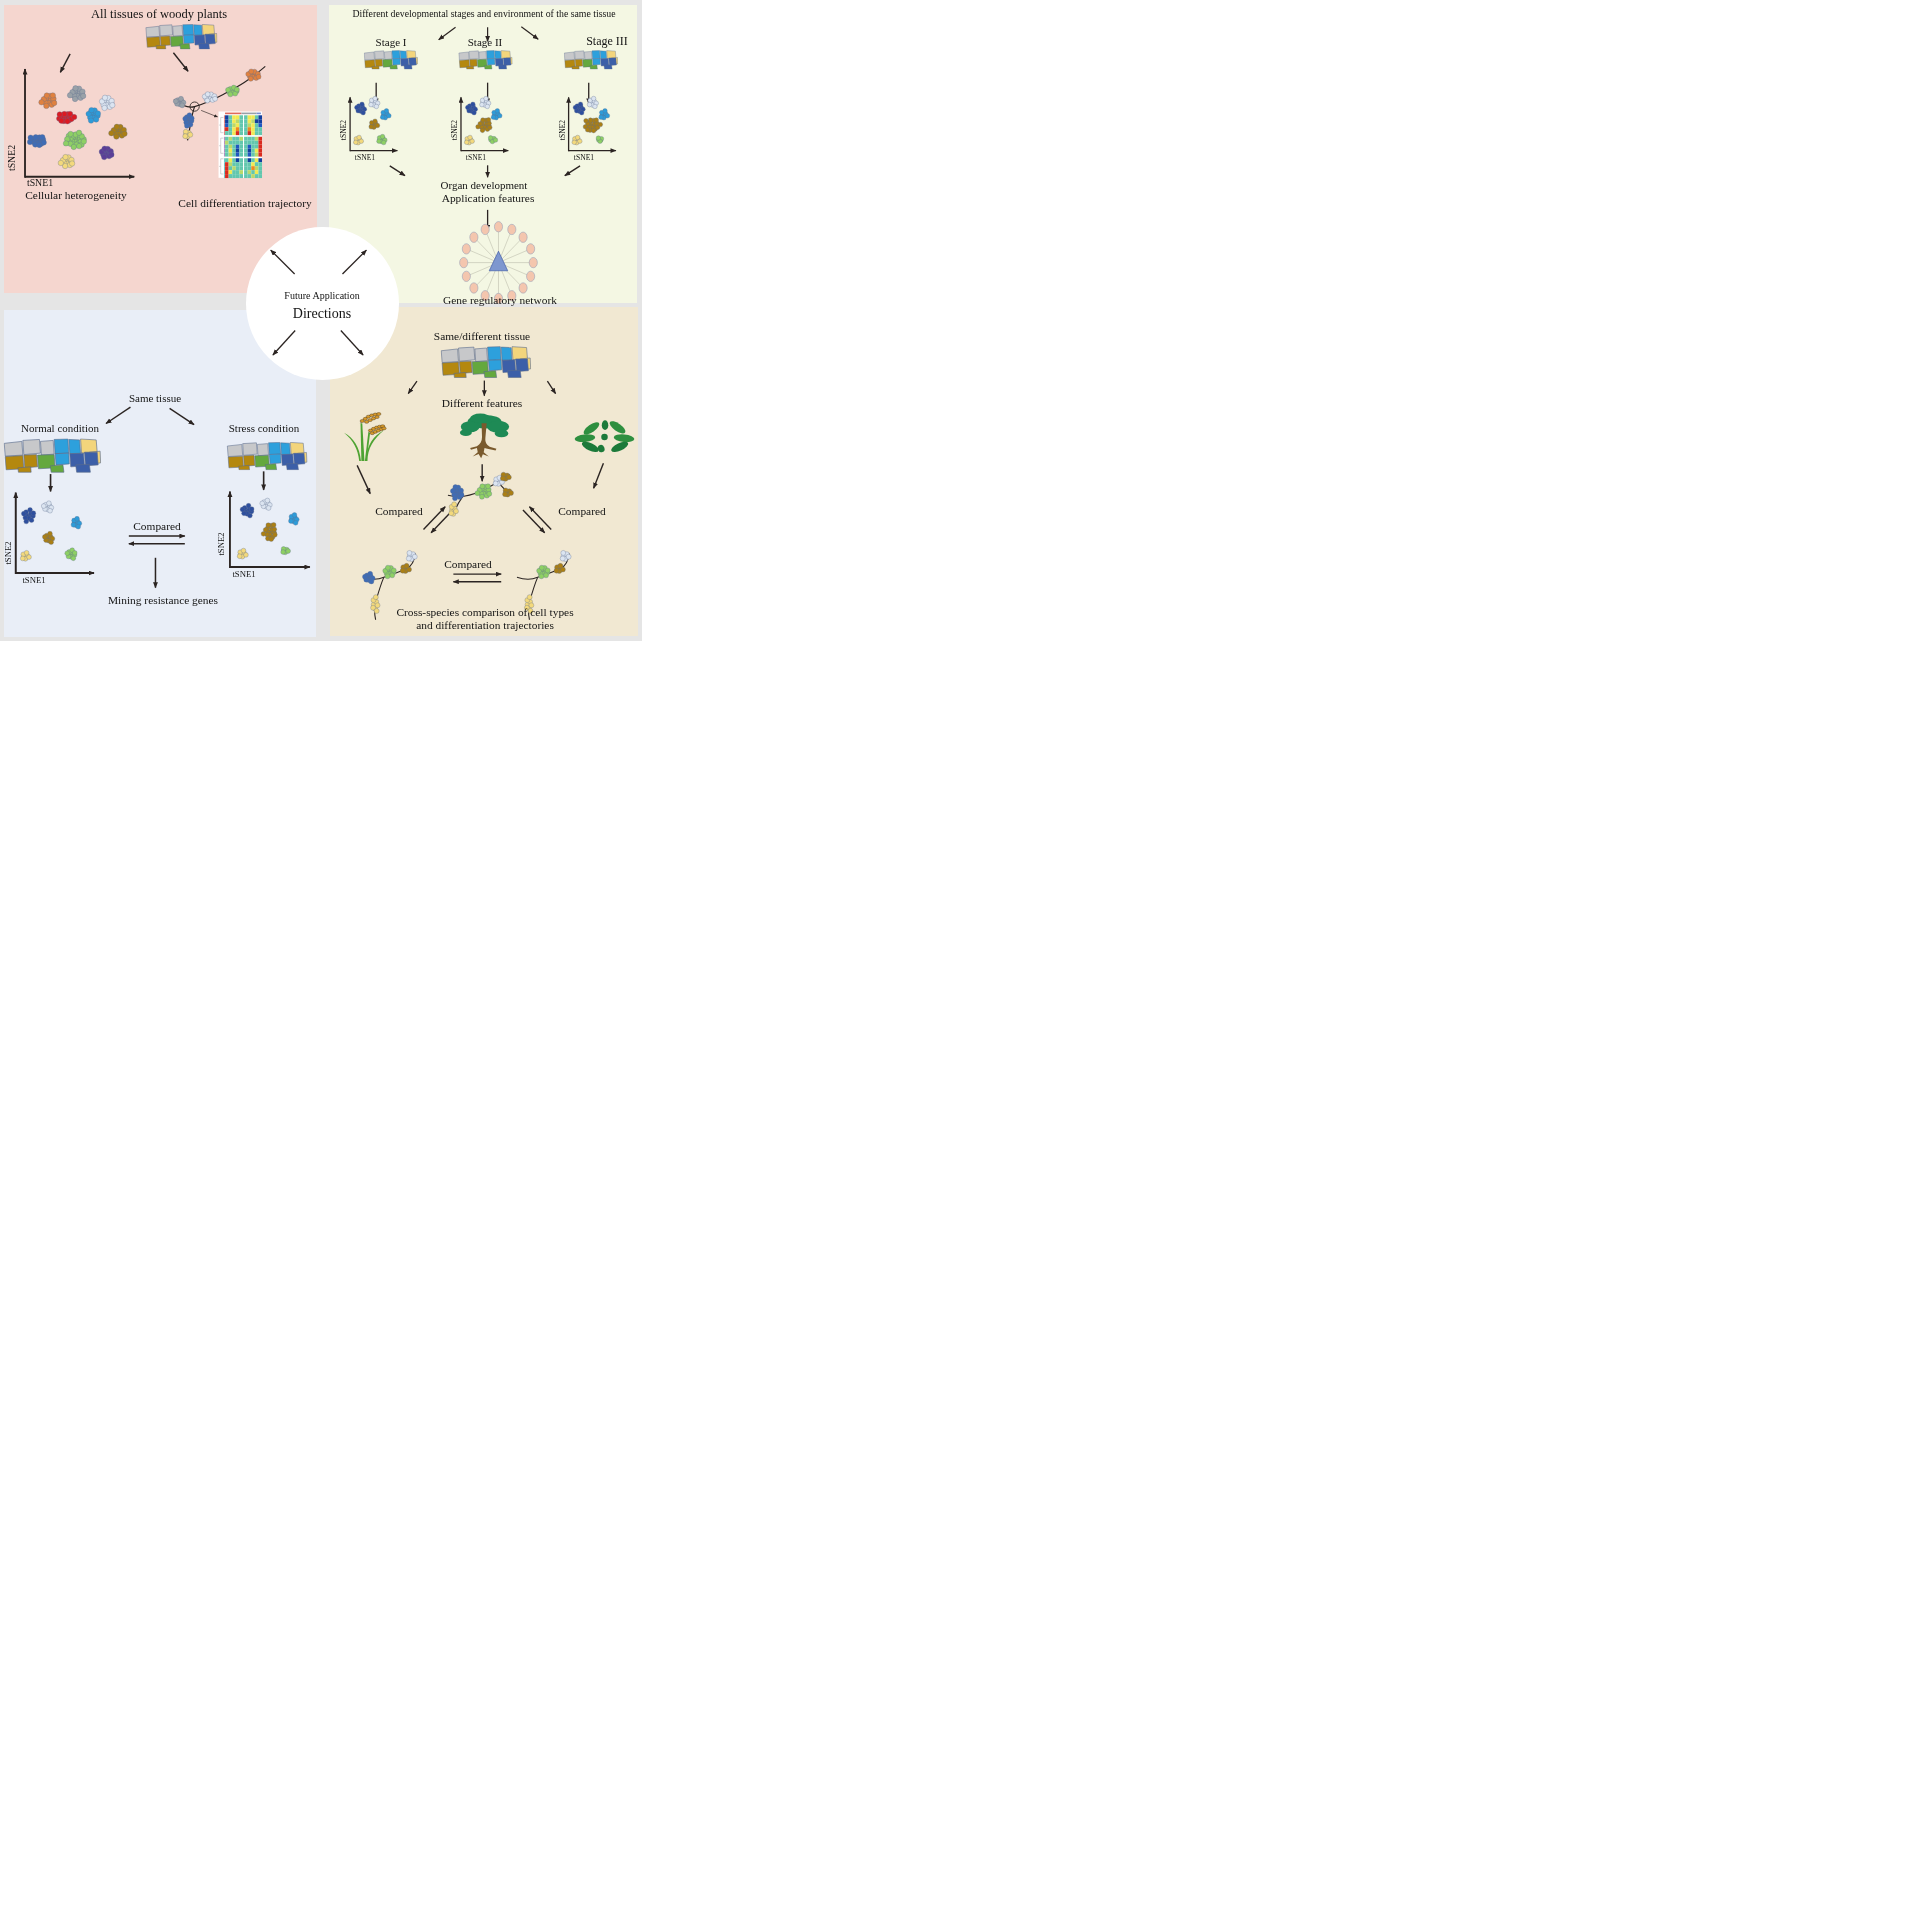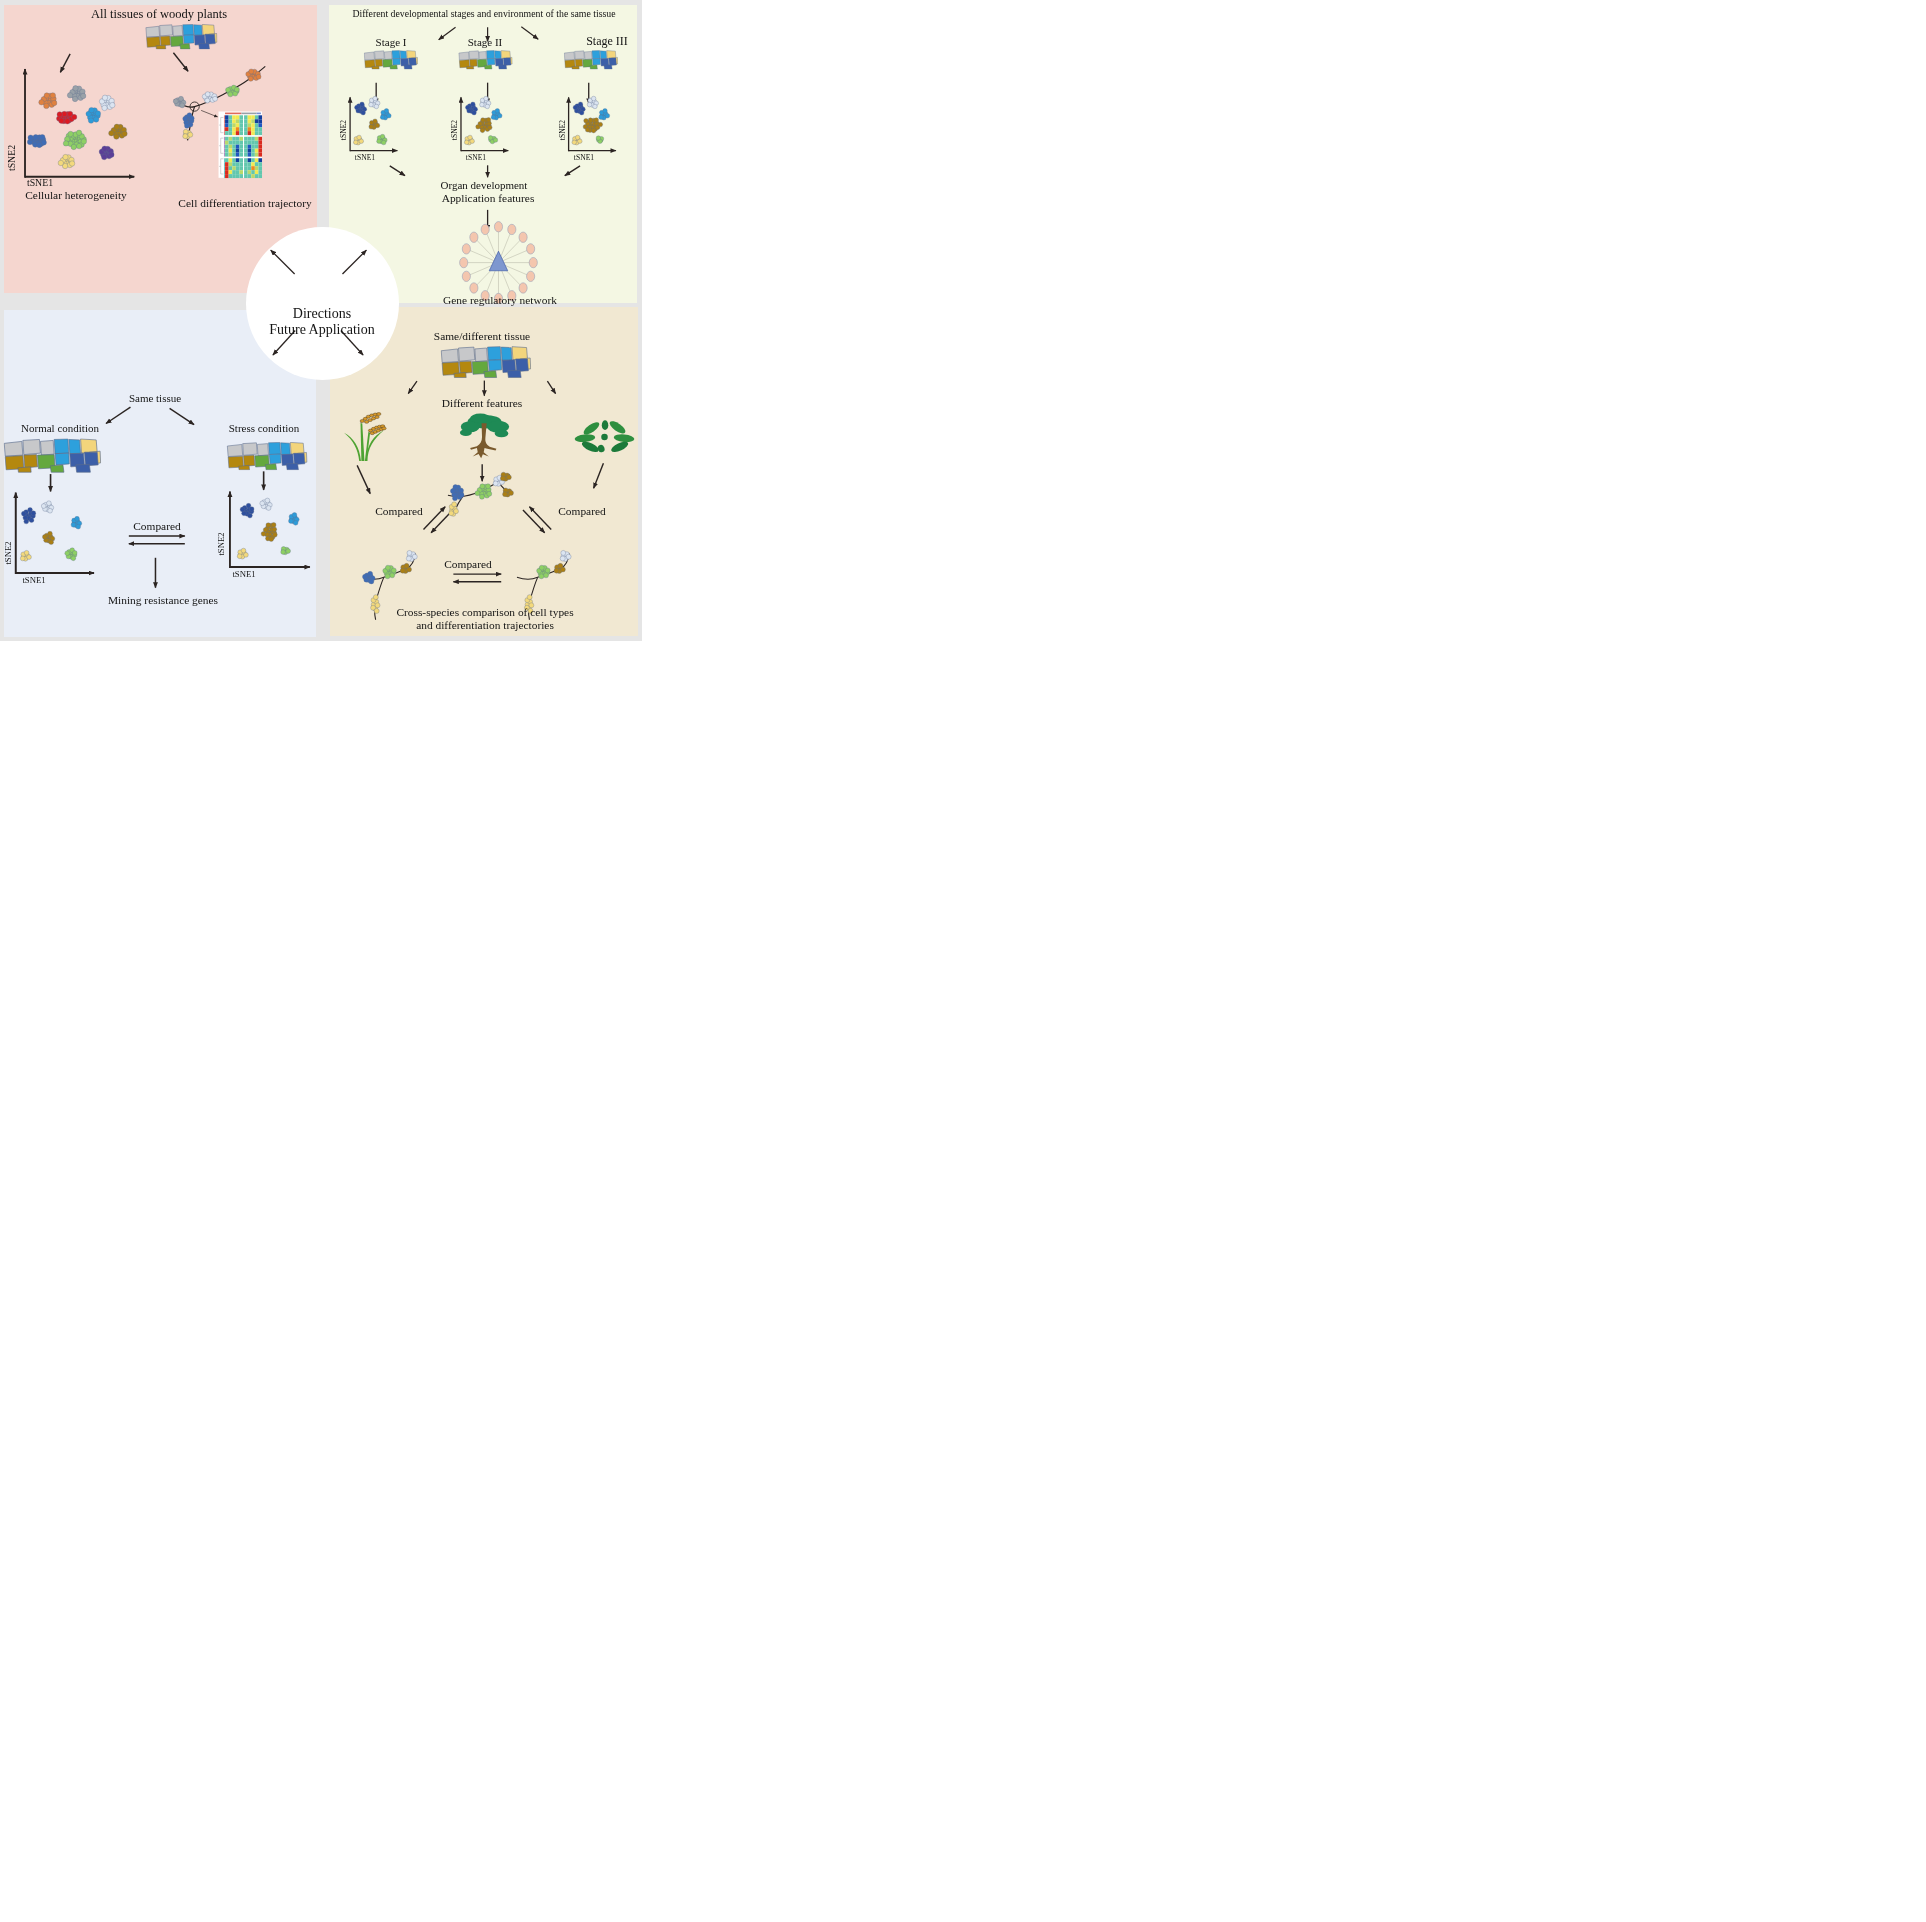--- a/index.html
+++ b/index.html
@@ -1089,21 +1089,21 @@
   <div class="lbl vert z6" style="left:344px;top:130px;font-size:7.6px;">tSNE2</div>
   <div class="lbl vert z6" style="left:455px;top:130px;font-size:7.6px;">tSNE2</div>
   <div class="lbl vert z6" style="left:563px;top:130px;font-size:7.6px;">tSNE2</div>
   <div class="lbl z6" style="left:365px;top:158px;font-size:7.6px;">tSNE1</div>
   <div class="lbl z6" style="left:476px;top:158px;font-size:7.6px;">tSNE1</div>
   <div class="lbl z6" style="left:584px;top:158px;font-size:7.6px;">tSNE1</div>
   <div class="lbl z6" style="left:484px;top:185px;font-size:11px;">Organ development</div>
   <div class="lbl z6" style="left:488px;top:198px;font-size:11.4px;">Application features</div>
   <div class="lbl z6" style="left:500px;top:300px;font-size:11.4px;">Gene regulatory network</div>
 
-  <div class="lbl z6" style="left:322px;top:296px;font-size:14px;margin-top:34px;">Future Application</div>
+  <div class="lbl z6" style="left:322px;top:296px;font-size:10px;">Future Application</div>
   <div class="lbl z6" style="left:322px;top:314px;font-size:14px;">Directions</div>
 
   <div class="lbl z6" style="left:155px;top:398px;font-size:11px;">Same tissue</div>
   <div class="lbl z6" style="left:60px;top:428px;font-size:11px;">Normal condition</div>
   <div class="lbl z6" style="left:264px;top:428px;font-size:11px;">Stress condition</div>
   <div class="lbl vert z6" style="left:8.7px;top:553px;font-size:8.7px;">tSNE2</div>
   <div class="lbl z6" style="left:34px;top:581px;font-size:8.7px;">tSNE1</div>
   <div class="lbl vert z6" style="left:222px;top:544px;font-size:8.7px;">tSNE2</div>
   <div class="lbl z6" style="left:244px;top:575px;font-size:8.7px;">tSNE1</div>
   <div class="lbl z6" style="left:157px;top:526px;font-size:11.4px;">Compared</div>

